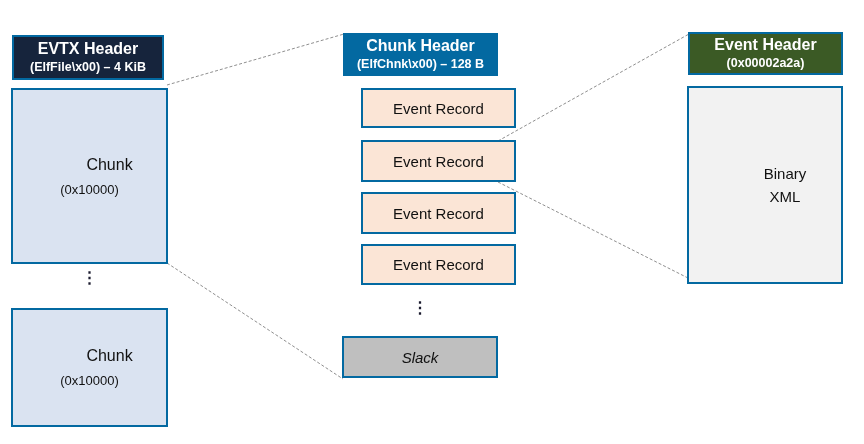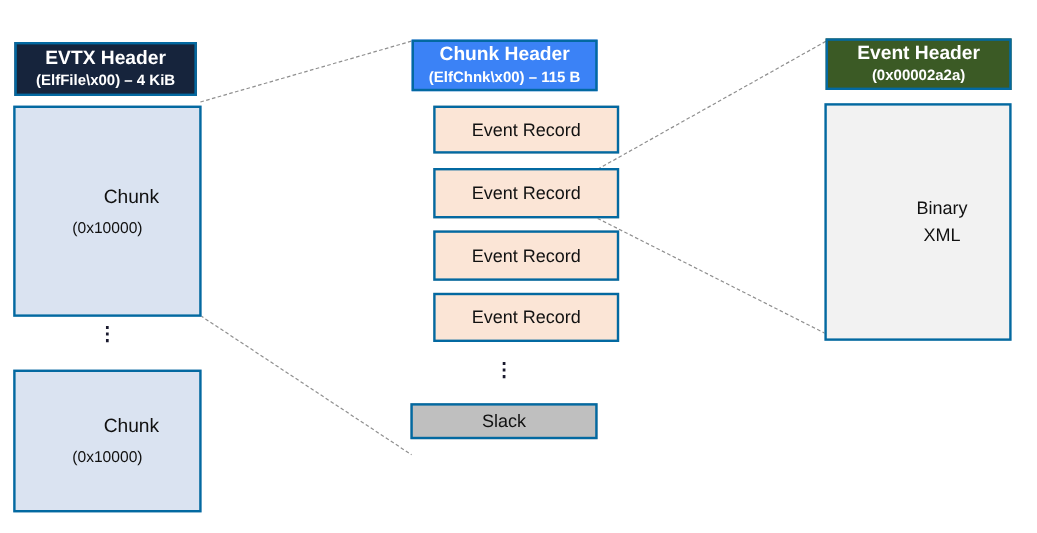--- a/index.html
+++ b/index.html
@@ -28,21 +28,21 @@
   }
   .hdr {
     color: #ffffff;
     font-weight: bold;
     line-height: 1.25;
   }
   .hdr .title { font-size: 16px; }
   .hdr .subtitle { font-size: 12.5px; margin-top: 1px; }
 
   .hdr-navy  { background: #16243c; }
-  .hdr-red   { background: #3b82f6; }
+  .hdr-red   { background: #0369a1; }
   .hdr-green { background: #3b5a25; text-align: center; }
 
   .chunk-fill { background: #dae3f1; }
   .peach-fill { background: #fbe5d6; margin-left: 18px; }
   .slack-fill { background: #bfbfbf; }
   .gray-fill  { background: #f2f2f2; }
 
   .main-label { font-size: 16px; margin-left: 40px; }
   .sub-label  { font-size: 13px; margin-top: 8px; }
   .record-label { font-size: 15px; }
@@ -92,42 +92,42 @@
 
   <div class="ellipsis" style="left:11px; top:268px; width:157px;">⋮</div>
 
   <div class="box chunk-fill" style="left:11px; top:308px; width:157px; height:119px;">
     <div class="main-label">Chunk</div>
     <div class="sub-label">(0x10000)</div>
   </div>
 
   <div class="box hdr hdr-red" style="left:343px; top:33px; width:155px; height:43px;">
     <div class="title">Chunk Header</div>
-    <div class="subtitle">(ElfChnk\x00) – 115 B</div>
+    <div class="subtitle">(ElfChnk\x00) – 128 B</div>
   </div>
 
   <div class="box peach-fill" style="left:343px; top:88px; width:155px; height:40px;">
     <div class="record-label">Event Record</div>
   </div>
 
   <div class="box peach-fill" style="left:343px; top:140px; width:155px; height:42px;">
     <div class="record-label">Event Record</div>
   </div>
 
   <div class="box peach-fill" style="left:343px; top:192px; width:155px; height:42px;">
     <div class="record-label">Event Record</div>
   </div>
 
   <div class="box peach-fill" style="left:343px; top:244px; width:155px; height:41px;">
     <div class="record-label">Event Record</div>
   </div>
 
   <div class="ellipsis" style="left:342px; top:298px; width:156px;">⋮</div>
 
-  <div class="box slack-fill" style="left:342px; top:336px; width:156px; height:30px;">
+  <div class="box slack-fill" style="left:342px; top:336px; width:156px; height:42px;font-style:italic;">
     <div class="record-label">Slack</div>
   </div>
 
   <div class="box hdr hdr-green" style="left:688px; top:32px; width:155px; height:43px;">
     <div class="title">Event Header</div>
     <div class="subtitle">(0x00002a2a)</div>
   </div>
 
   <div class="box gray-fill" style="left:687px; top:86px; width:156px; height:198px;padding-left:40px;">
     <div class="two-line">

